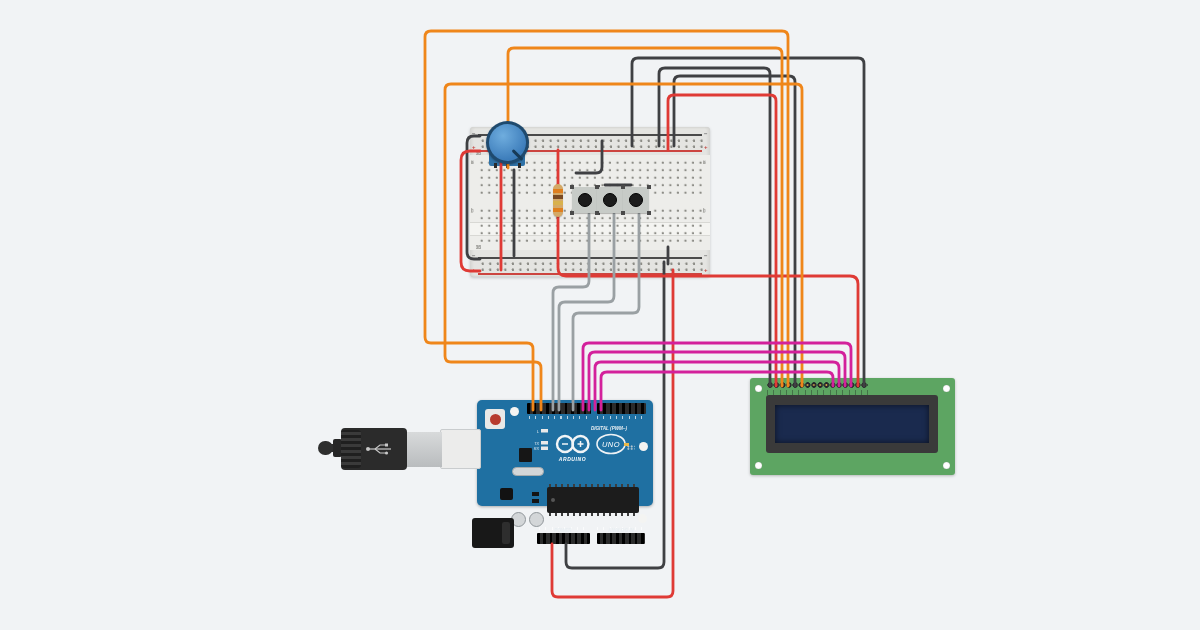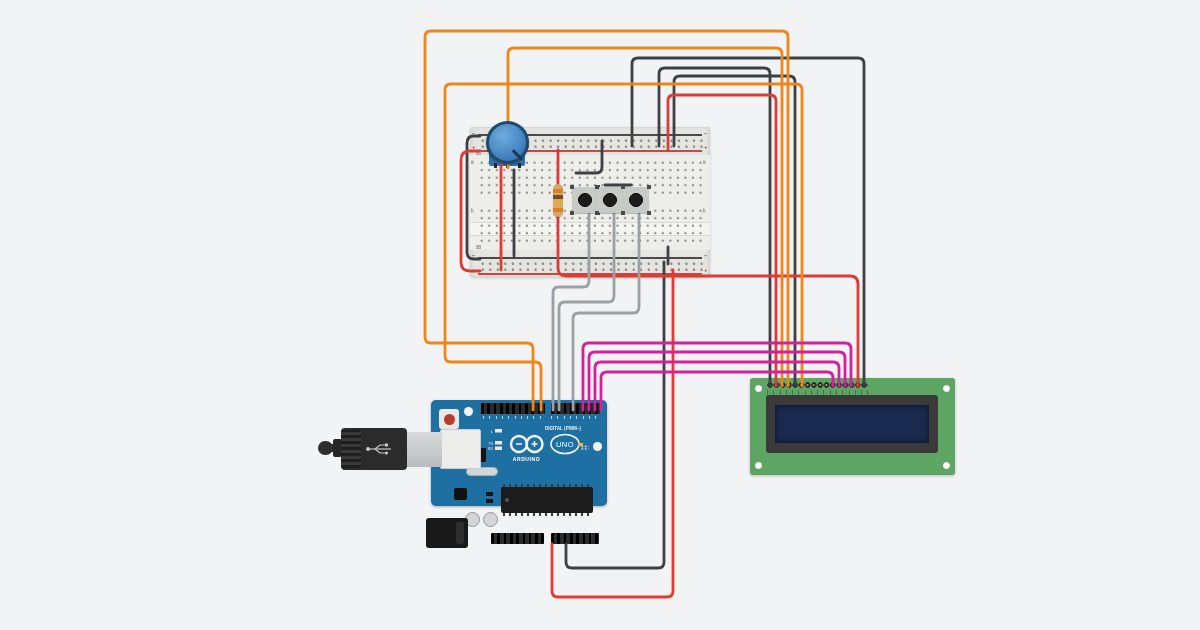--- a/index.html
+++ b/index.html
@@ -30,21 +30,21 @@
   .lcd-pins{left:17px;top:3px;width:101px;height:8px;
     background-image:radial-gradient(circle at 3.1px 4px,#caa24a .9px,#26262a 1.1px 2.6px,transparent 2.9px);
     background-size:6.27px 8px;}
   .lcd-ticks{left:17px;top:12px;width:101px;height:5px;opacity:.55;
     background-image:repeating-linear-gradient(90deg,#2f4a33 0 1px,transparent 1px 6.27px);}
   .lcd-bezel{left:16px;top:17px;width:172px;height:58px;background:#3a3a3a;border-radius:3px;}
   .lcd-screen{left:9px;top:10px;width:154px;height:38px;background:#1a2a4e;box-shadow:inset 0 0 6px rgba(0,0,0,.6);}
   .lcd-screw{width:7px;height:7px;border-radius:50%;background:#ffffff;box-shadow:inset 0 0 1px rgba(0,0,0,.4);}
 
   
-  #arduino{left:431px;top:400px;width:176px;height:106px;background:#1f70a2;border-radius:5px;box-shadow:0 1px 3px rgba(0,0,0,.3);}
+  #arduino{left:477px;top:400px;width:176px;height:106px;background:#1f70a2;border-radius:5px;box-shadow:0 1px 3px rgba(0,0,0,.3);font-style:italic;}
   .hdr{height:11px;background:#151515;border-radius:1px;
     background-image:repeating-linear-gradient(90deg,#000 0 2.6px,#2b2b2b 2.6px 6.3px);}
   .pin-marks{height:3px;opacity:.85;
     background-image:repeating-linear-gradient(90deg,rgba(255,255,255,.8) 0 1px,transparent 1px 6.3px);}
   .reset-base{left:8px;top:9px;width:20px;height:20px;background:#e9e9e7;border-radius:3px;}
   .reset-cap{left:13px;top:14px;width:11px;height:11px;border-radius:50%;background:#b73b2e;}
   .blk-square{left:42px;top:48px;width:13px;height:14px;background:#161616;border-radius:1px;}
   .osc{left:35px;top:67px;width:32px;height:9px;background:#d3d6d8;border:1px solid #a6abad;border-radius:5px;}
   .atmega{left:70px;top:87px;width:92px;height:26px;background:#1c1c1c;border-radius:2px;}
   .atmega:before,.atmega:after{content:"";position:absolute;left:2px;right:2px;height:3px;

